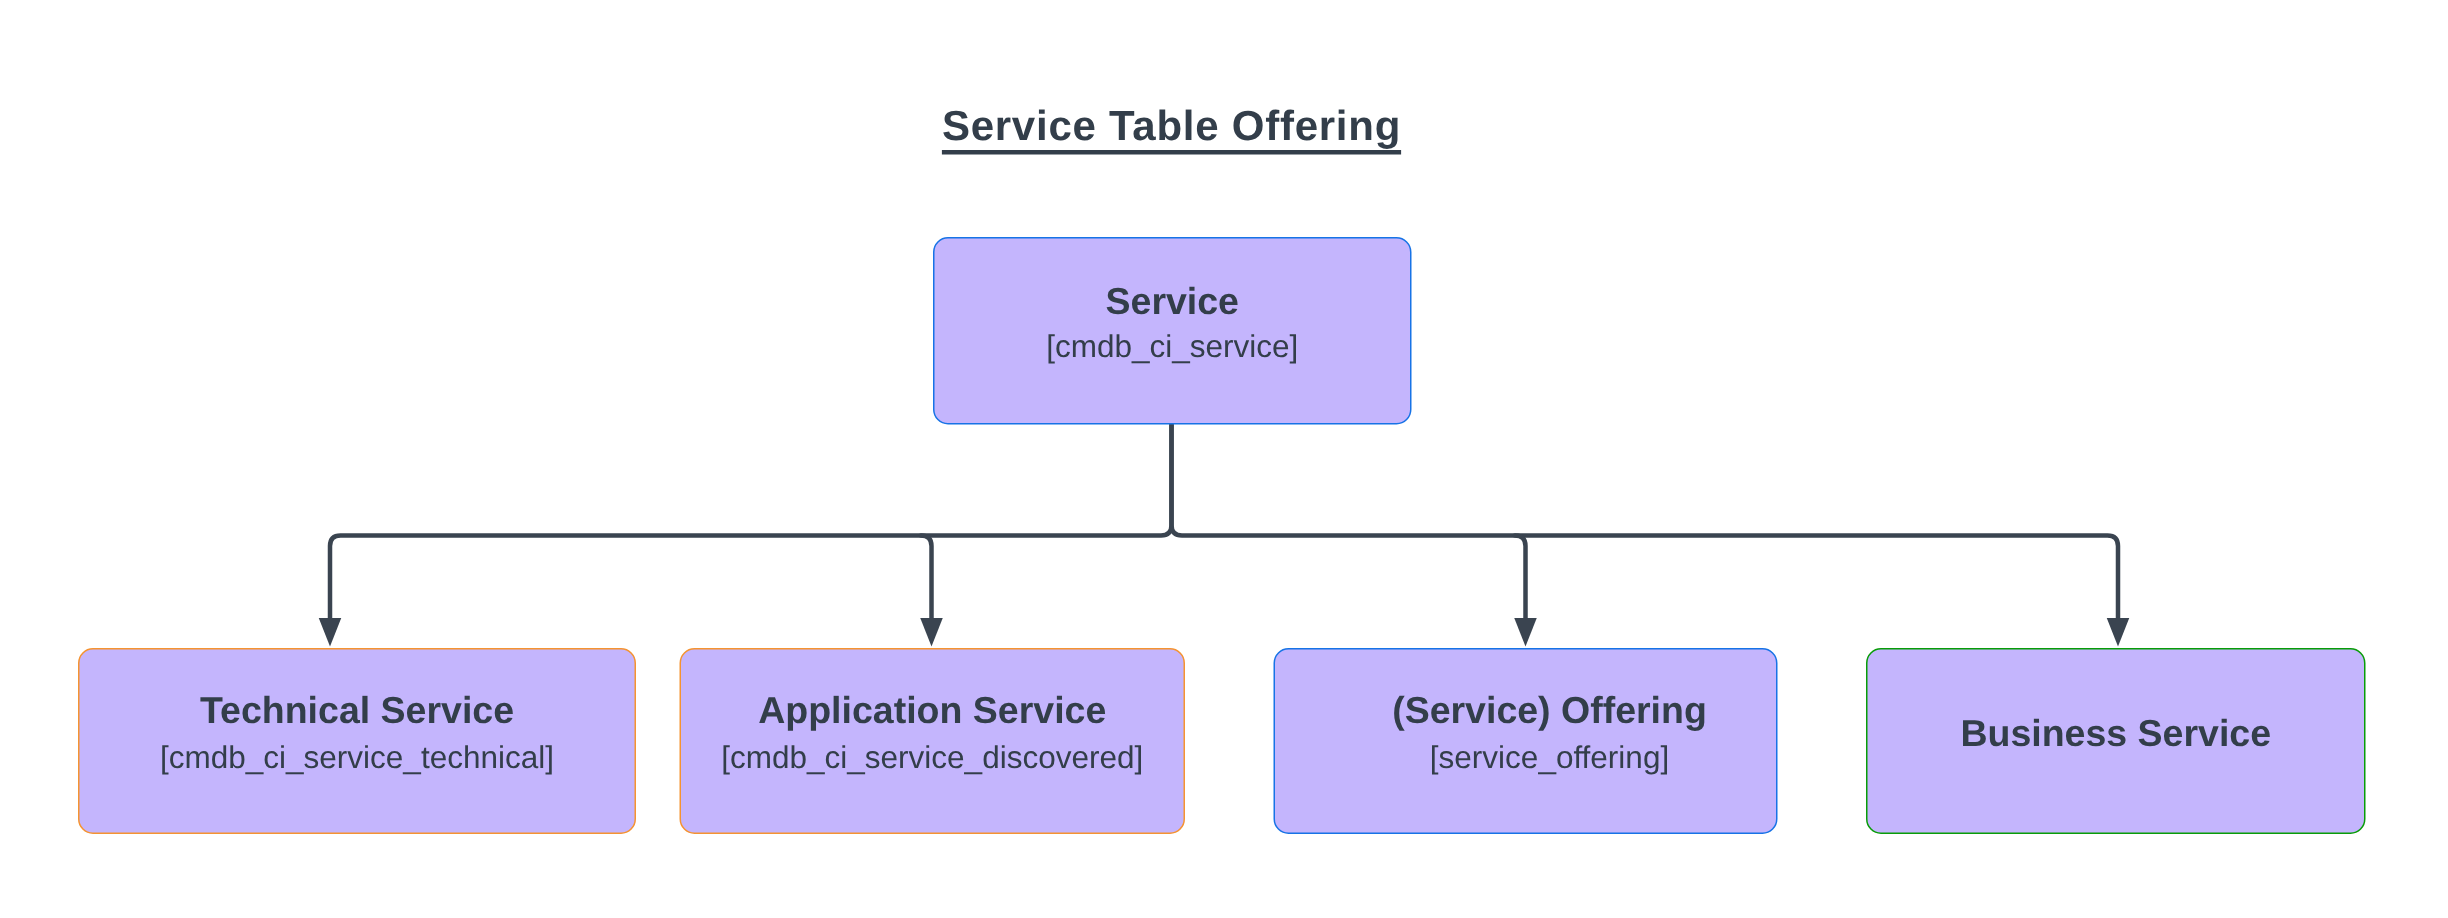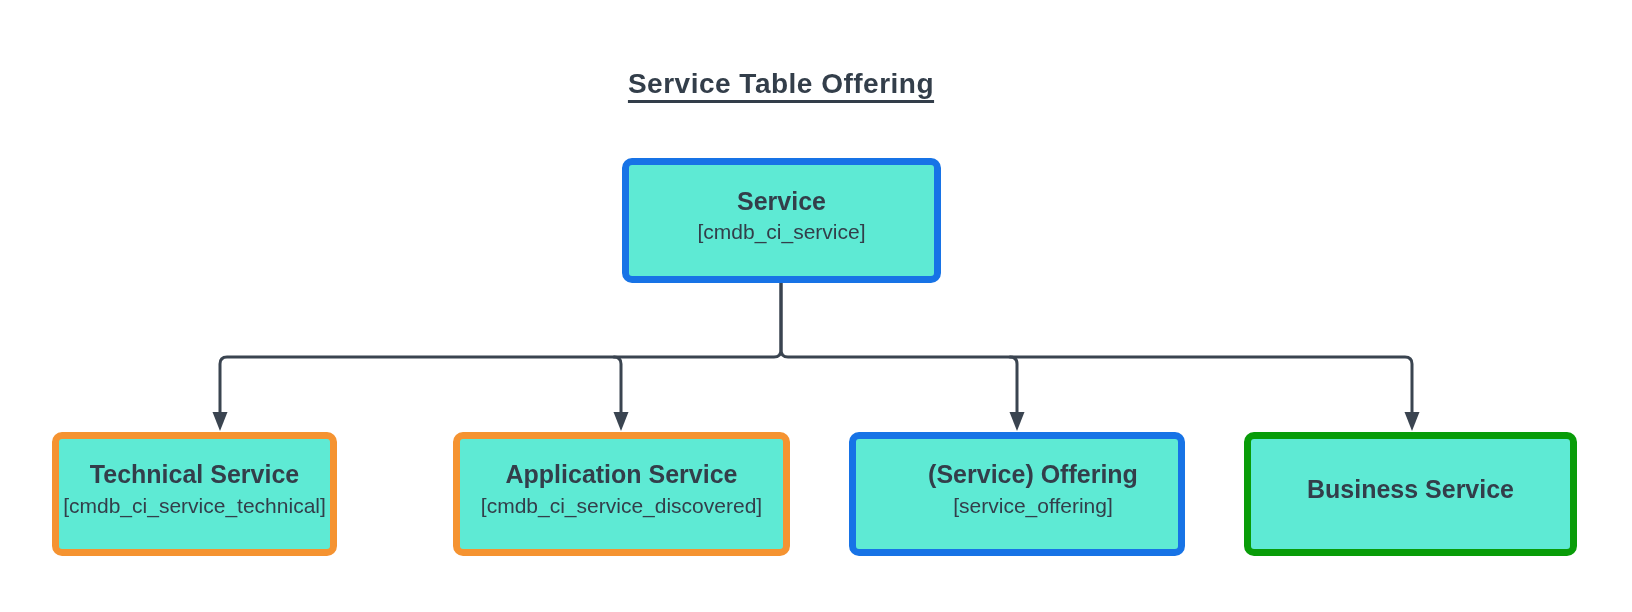--- a/index.html
+++ b/index.html
@@ -27,22 +27,22 @@
   .connectors {
     position: absolute;
     left: 0;
     top: 0;
     width: 1632px;
     height: 612px;
   }
   .node {
     position: absolute;
     box-sizing: border-box;
-    background: #5eead4;
-    border: 7px solid #ef4444;
+    background: #c4b5fd;
+    border: 1px solid #ef4444;
     border-radius: 10px;
     display: flex;
     flex-direction: column;
     align-items: center;
     justify-content: center;
     gap: 4px;
     padding-bottom: 10px;
     text-align: center;
   }
   .node .node-label {
@@ -51,21 +51,21 @@
     line-height: 1.15;
     white-space: nowrap;
   }
   .node .node-table {
     font-size: 21px;
     font-weight: 400;
     line-height: 1.2;
     white-space: nowrap;
   }
   .n-root { left: 622px; top: 158px; width: 319px; height: 125px; }
-  .n-c0   { left: 52px;   top: 432px; width: 285px; height: 124px; }
+  .n-c0   { left: 52px;   top: 432px; width: 372px; height: 124px; }
   .n-c1   { left: 453px;  top: 432px; width: 337px; height: 124px; }
   .n-c2   { left: 849px;  top: 432px; width: 336px; height: 124px; }
   .n-c3   { left: 1244px; top: 432px; width: 333px; height: 124px; }
 </style>
 </head>
 <body>
 
 <div class="canvas" style="color: rgb(51, 62, 74);">
 
   <div class="diagram-title">Service Table Offering</div>

